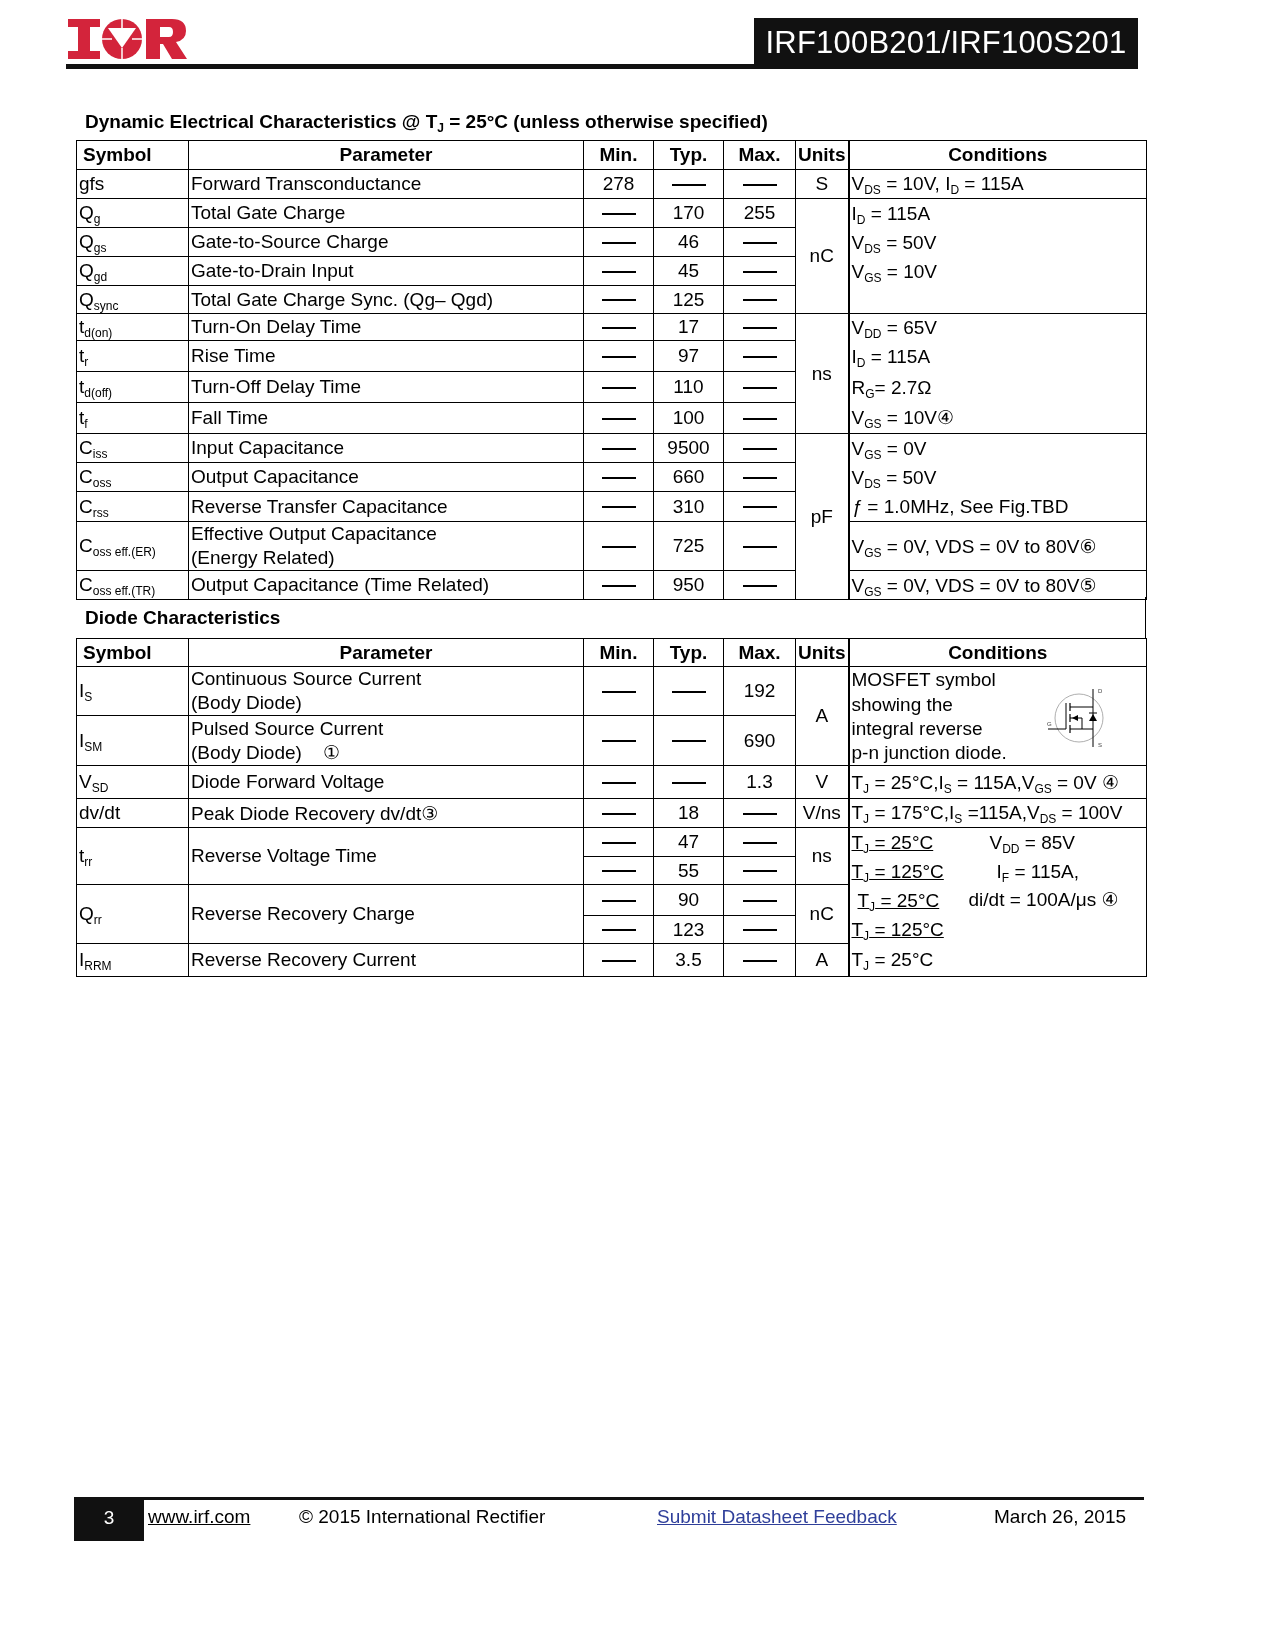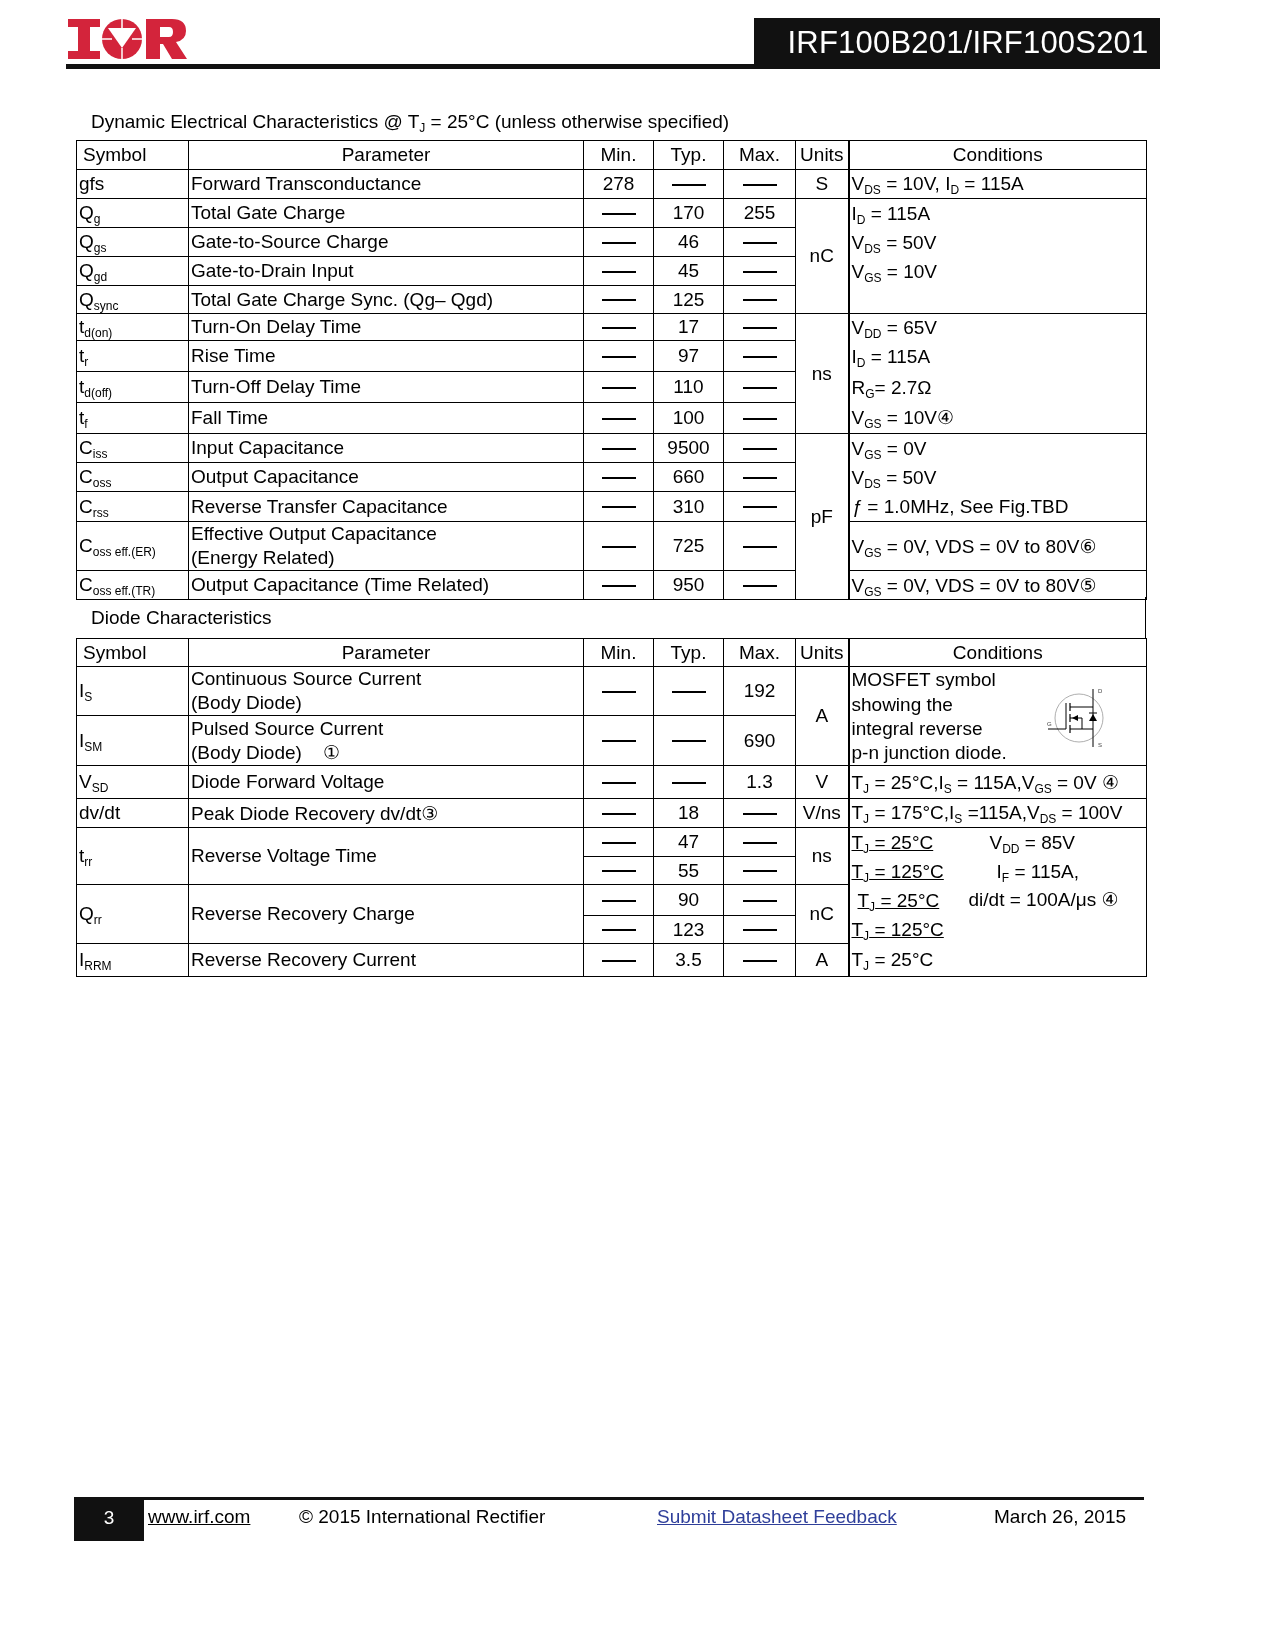--- a/index.html
+++ b/index.html
@@ -2,25 +2,25 @@
 <html><head>
 <meta charset="utf-8">
 <style>
   html, body { margin:0; padding:0; background:#ffffff; }
   body { width:1275px; height:1650px; position:relative; overflow:hidden;
          font-family:"Liberation Sans", sans-serif; color:#000; }
   .abs { position:absolute; }
   .logo { left:68px; top:18px; width:120px; height:42px; }
   .header-rule { left:66px; top:64px; width:1072px; height:5px; background:#111; }
   .part-box { left:754px; top:18px; width:384px; height:51px; background:#111; color:#fff;
-              font-size:31px; line-height:50px; text-align:center; letter-spacing:0.2px;padding-left:22px; }
-  .section-title { font-weight:normal; font-size:19px; left:91px; }
+              font-size:31px; line-height:50px; text-align:center; letter-spacing:0.2px; }
+  .section-title { font-weight:bold; font-size:19px; left:85px; }
   table.spec { position:absolute; left:76px; border-collapse:collapse; table-layout:fixed; font-size:19px; }
   table.spec td, table.spec th { border:1px solid #000; padding:0 2px; overflow:hidden; white-space:nowrap; }
-  table.spec th { font-weight:normal; text-align:center; font-size:19px; }
+  table.spec th { font-weight:bold; text-align:center; font-size:19px; }
   table.spec th.sym { text-align:left; padding-left:6px; }
   td.c { text-align:center; }
   td.l { text-align:left; }
   td.units { text-align:center; border-left:1px solid #000; }
   td.cond { border-left:2px solid #000 !important; text-align:left; vertical-align:middle; }
   .thick-top td { border-top:2px solid #000; }
   sub { font-size:12px; vertical-align:-4px; line-height:0; }
   .dash { display:inline-block; width:34px; height:2px; background:#000; vertical-align:middle; }
   .cond-line { height:29px; line-height:29px; }
   .ul { text-decoration:underline; }

